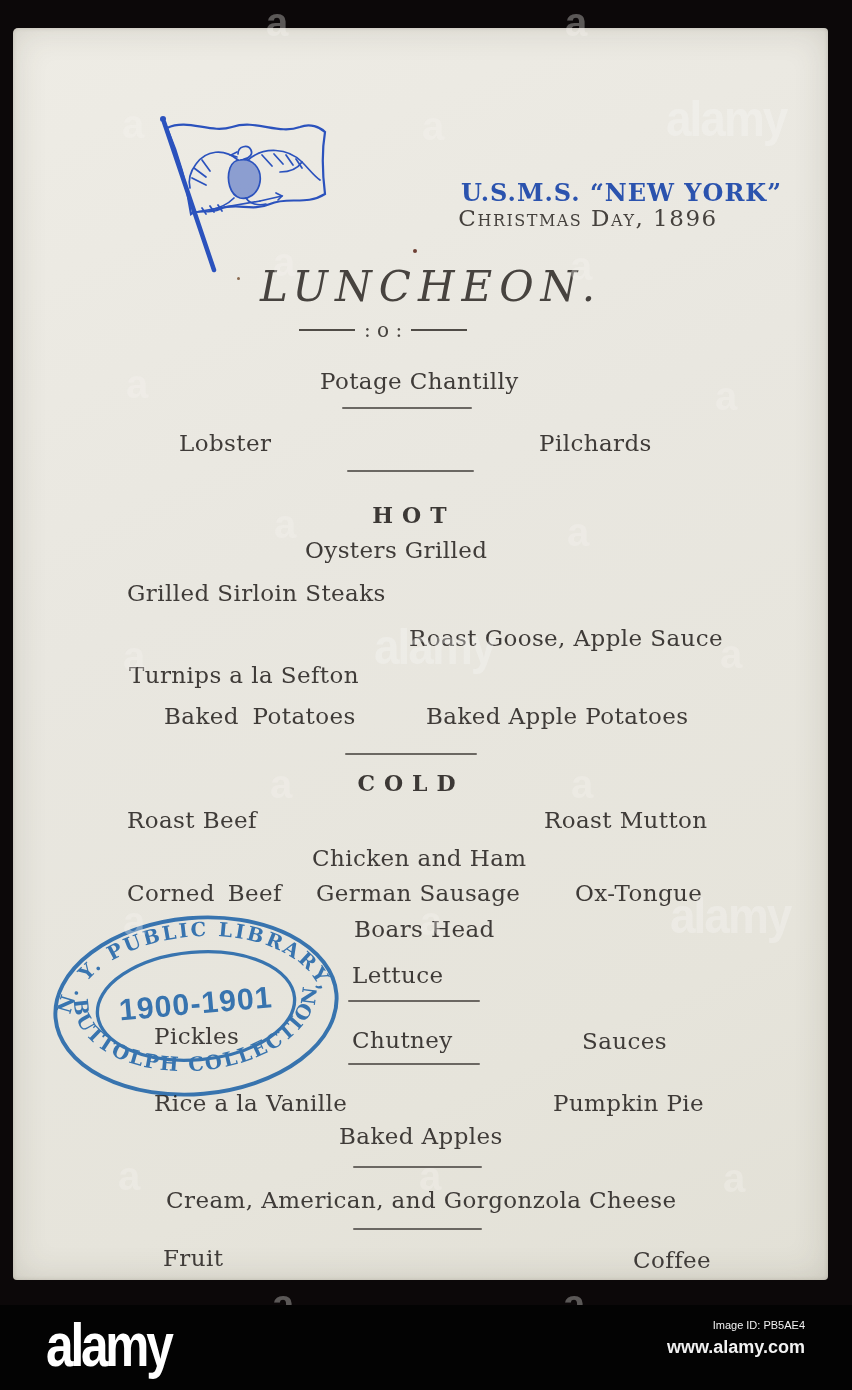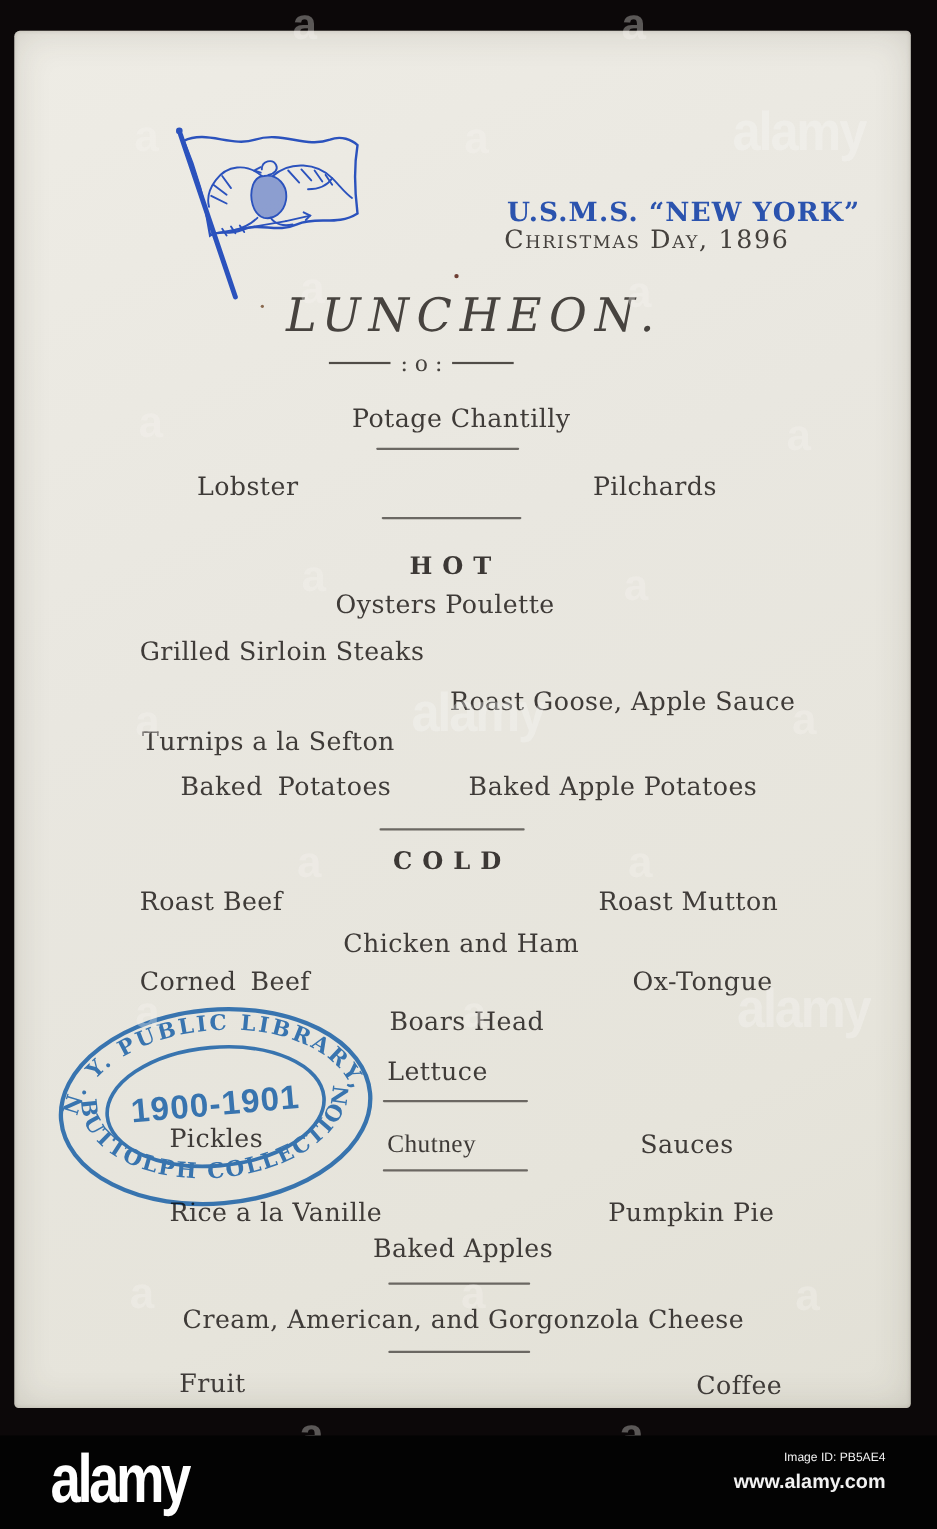--- a/index.html
+++ b/index.html
@@ -93,39 +93,40 @@
       <span class="dash"></span>
     </div>
 
     <div class="line ctr" style="left:307px;top:340px;width:196px;">Potage Chantilly</div>
     <div class="rule" style="left:329px;top:379px;width:130px;"></div>
     <div class="line" style="left:166px;top:402px;">Lobster</div>
     <div class="line" style="left:526px;top:402px;">Pilchards</div>
     <div class="rule" style="left:334px;top:442px;width:127px;"></div>
 
     <div class="line ctr section" style="left:331px;top:474px;width:140px;">HOT</div>
-    <div class="line" style="left:292px;top:509px;">Oysters Poulette</div>
+    <div class="line" style="left:292px;top:509px;">Oysters Grilled</div>
     <div class="line" style="left:114px;top:552px;text-align:right;">Grilled Sirloin Steaks</div>
     <div class="line" style="left:396px;top:597px;">Roast Goose, Apple Sauce</div>
     <div class="line" style="left:116px;top:634px;">Turnips a la Sefton</div>
     <div class="line" style="left:151px;top:675px;word-spacing:6px;">Baked Potatoes</div>
     <div class="line" style="left:413px;top:675px;">Baked Apple Potatoes</div>
     <div class="rule" style="left:332px;top:725px;width:132px;"></div>
 
     <div class="line ctr section" style="left:328px;top:742px;width:140px;">COLD</div>
     <div class="line" style="left:114px;top:779px;">Roast Beef</div>
     <div class="line" style="left:531px;top:779px;">Roast Mutton</div>
     <div class="line" style="left:299px;top:817px;">Chicken and Ham</div>
     <div class="line" style="left:114px;top:852px;word-spacing:5px;">Corned Beef</div>
+    <div class="line" style="left:303px;top:852px;">German Sausage</div>
     <div class="line" style="left:562px;top:852px;">Ox-Tongue</div>
     <div class="line" style="left:341px;top:888px;">Boars Head</div>
     <div class="line" style="left:339px;top:934px;">Lettuce</div>
     <div class="rule" style="left:335px;top:972px;width:132px;"></div>
     <div class="line" style="left:141px;top:995px;">Pickles</div>
-    <div class="line" style="left:339px;top:999px;font-family:Liberation Serif, serif;">Chutney</div>
+    <div class="line" style="left:339px;top:999px;">Chutney</div>
     <div class="line" style="left:569px;top:1000px;">Sauces</div>
     <div class="rule" style="left:335px;top:1035px;width:132px;"></div>
 
     <div class="line" style="left:141px;top:1062px;">Rice a la Vanille</div>
     <div class="line" style="left:540px;top:1062px;">Pumpkin Pie</div>
     <div class="line" style="left:326px;top:1095px;">Baked Apples</div>
     <div class="rule" style="left:340px;top:1138px;width:129px;"></div>
     <div class="line" style="left:153px;top:1159px;">Cream, American, and Gorgonzola Cheese</div>
     <div class="rule" style="left:340px;top:1200px;width:129px;"></div>
     <div class="line" style="left:114px;top:1217px;margin-left:36px;">Fruit</div>

